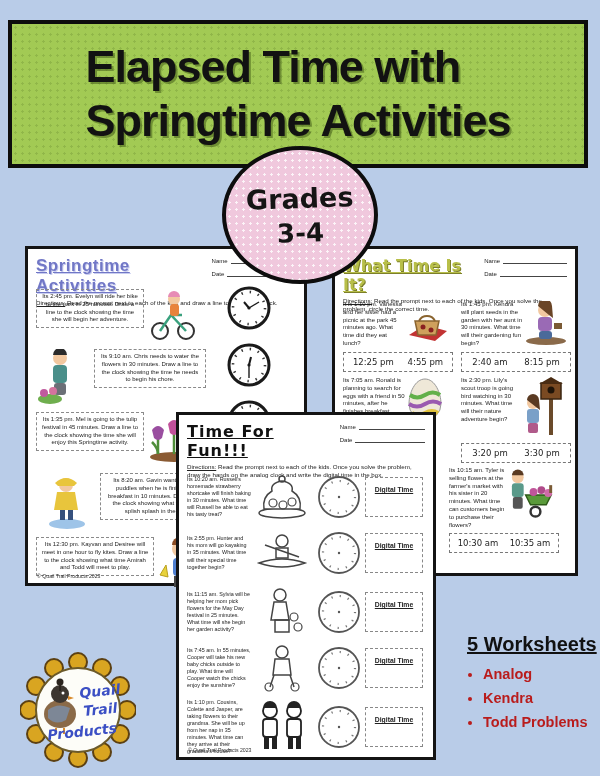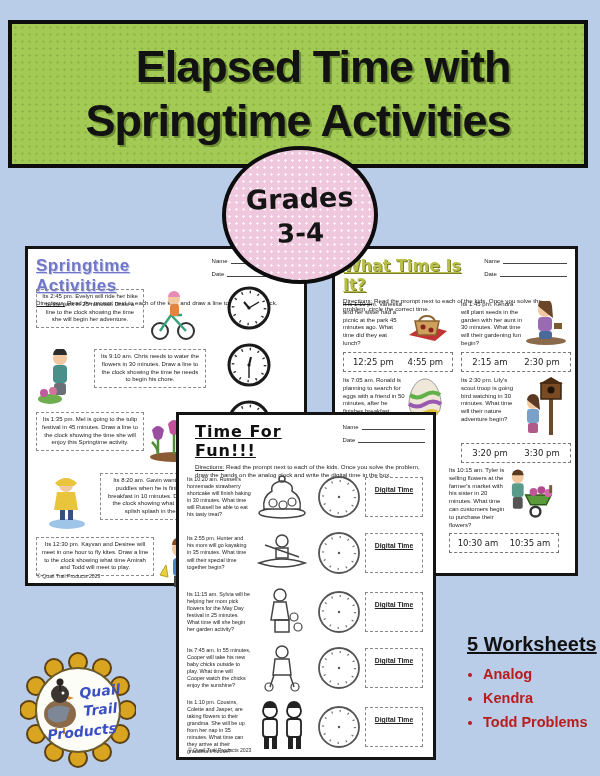--- a/index.html
+++ b/index.html
@@ -6,37 +6,37 @@
   body{width:600px;height:776px;position:relative;overflow:hidden;
        font-family:"Liberation Sans",sans-serif;background:#b9cce8;}
   .abs{position:absolute;}
 
   
   .banner{left:8px;top:20px;width:580px;height:148px;background:#a2ca54;
     background-image:radial-gradient(circle,rgba(60,90,20,.18) 1px,transparent 1.4px);
     background-size:7px 7px;border:4px solid #0d0d0d;box-sizing:border-box;
     display:flex;flex-direction:column;justify-content:center;align-items:center;z-index:2;}
   .banner h1{margin:0;font-size:45px;line-height:1.2;font-weight:800;color:#121212;
-    text-align:right;letter-spacing:-1px;text-shadow:2px 2px 0 rgba(70,95,25,.55);}
+    text-align:left;letter-spacing:-1px;text-shadow:2px 2px 0 rgba(70,95,25,.55);}
 
   
   .badge{left:222px;top:146px;width:156px;height:138px;background:#f0c8dd;
     background-image:radial-gradient(circle,rgba(255,255,255,.8) 1px,transparent 1.3px);
     background-size:7px 7px;border:4px solid #0d0d0d;border-radius:50%;box-sizing:border-box;
     display:flex;flex-direction:column;justify-content:center;align-items:center;z-index:6;}
   .badge .l1,.badge .l2{font-family:"DejaVu Sans",sans-serif;font-weight:700;color:#151515;
     transform:rotate(-2deg);}
   .badge .l1{font-size:27px;}
   .badge .l2{font-size:26px;margin-top:4px;}
 
   
   .sheet{background:#fff;border:3px solid #141414;box-sizing:border-box;}
   .ws-left {left:25px; top:246px;width:282px;height:340px;z-index:1;}
   .ws-right{left:332px;top:246px;width:246px;height:330px;z-index:1;}
-  .ws-center{left:176px;top:412px;width:260px;height:348px;z-index:4;padding-left:8px;}
+  .ws-center{left:176px;top:412px;width:260px;height:348px;z-index:4;}
 
   .ws-head{display:flex;justify-content:space-between;align-items:flex-start;padding:7px 8px 0 8px;}
   .nd{width:86px;}
   .nd .row{display:flex;align-items:flex-end;font-size:6px;color:#222;margin-bottom:5px;}
   .nd .line{flex:1;border-bottom:1px solid #444;height:7px;margin-left:3px;}
   .dirs{font-size:6.2px;color:#222;padding:3px 8px 0 8px;line-height:1.25;}
   .dirs .dlab{text-decoration:underline;}
   .tiny{font-size:6px;line-height:1.3;color:#1c1c1c;}
   .pbox{border:1px dashed #8a8a8a;padding:3px 4px;text-align:center;box-sizing:border-box;}
   .footer{position:absolute;left:9px;bottom:4px;font-size:5.2px;color:#333;}
@@ -248,22 +248,22 @@
       <svg width="46" height="44" viewBox="0 0 46 44">
         <ellipse cx="23" cy="40" rx="20" ry="4" fill="#8a6a4a"></ellipse>
         <circle cx="22" cy="9" r="7" fill="#f2c8a0"></circle>
         <path d="M15 5 a7 7 0 0 1 14 0 l1 12 -4 -3 z" fill="#6a4527"></path>
         <rect x="15" y="16" width="14" height="14" rx="4" fill="#9a6ab5"></rect>
         <rect x="16" y="30" width="13" height="8" rx="3" fill="#4a6a9a"></rect>
         <rect x="31" y="22" width="8" height="6" fill="#7a5a35"></rect>
       </svg>
     </div>
     <div class="opts">
-      <span>2:15 am</span>
-      <span>2:30 pm</span>
+      <span>2:40 am</span>
+      <span>8:15 pm</span>
     </div>
   </div>
 
   <div class="rcol" style="left:8px;top:128px;">
     <div class="rtext">
       <div class="tiny" style="width:62px;">Its 7:05 am. Ronald is planning to search for eggs with a friend in 50 minutes, after he finishes breakfast. What time will their</div>
       <svg width="40" height="46" viewBox="0 0 40 46">
         <path d="M20 2 C30 2 36 16 36 27 a16 16 0 0 1 -32 0 C4 16 10 2 20 2 z" fill="#efe8d8" stroke="#999" stroke-width="1"></path>
         <path d="M5 18 q7 5 15 0 q8 -5 15 0" stroke="#62b04a" stroke-width="4" fill="none"></path>
         <path d="M4 27 q8 5 16 0 q8 -5 16 0" stroke="#9a5ab0" stroke-width="4" fill="none"></path>

